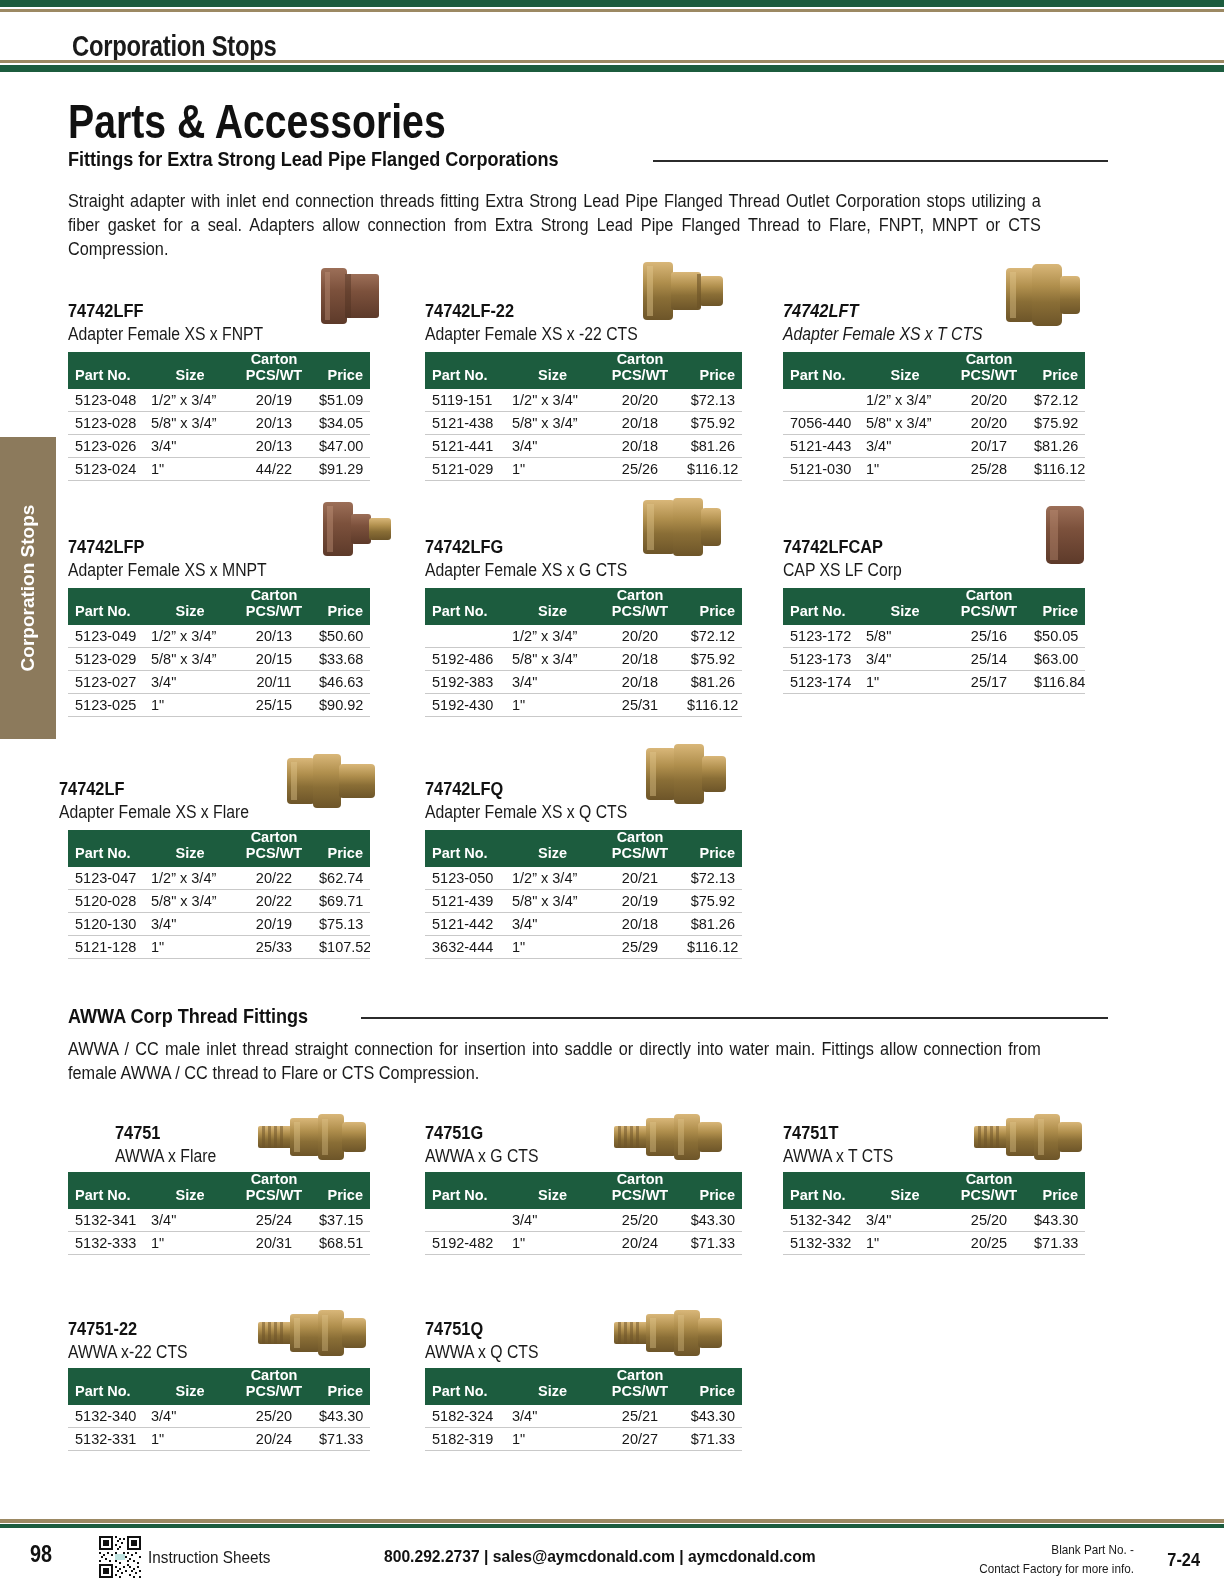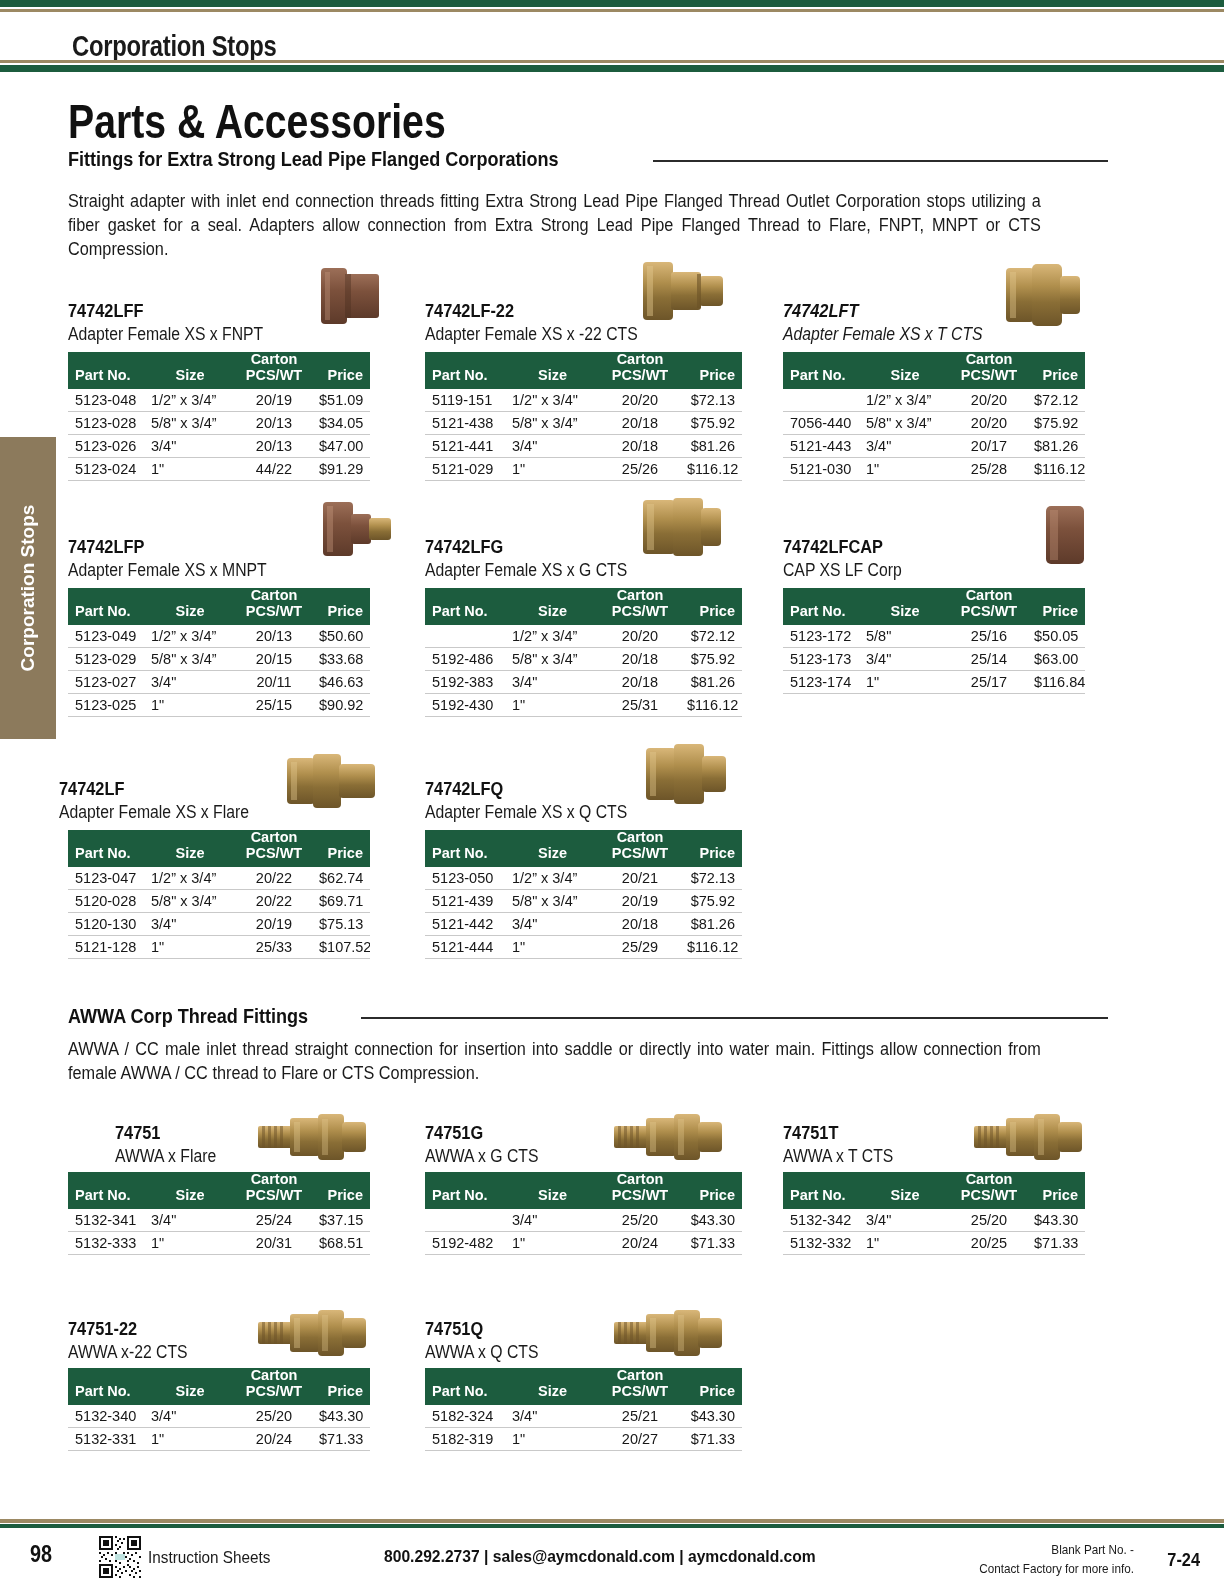--- a/index.html
+++ b/index.html
@@ -872,21 +872,21 @@
             <td class="c-carton">20/19</td>
             <td class="c-price">$75.92</td>
           </tr>
           <tr>
             <td class="c-part">5121-442</td>
             <td class="c-size">3/4"</td>
             <td class="c-carton">20/18</td>
             <td class="c-price">$81.26</td>
           </tr>
           <tr>
-            <td class="c-part">5121-444</td>
+            <td class="c-part">3632-444</td>
             <td class="c-size">1"</td>
             <td class="c-carton">25/29</td>
             <td class="c-price">$116.12</td>
           </tr>
         </tbody>
       </table>
     </div>
     <div class="photo" style="left: 256px; top: 1112px;">
       <svg width="112" height="50" viewBox="0 0 112 50">
     <defs>

